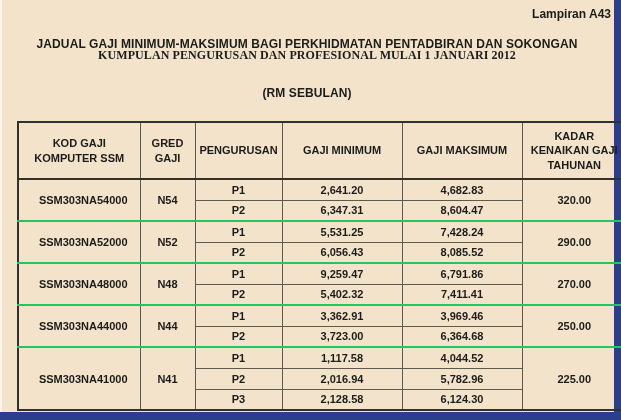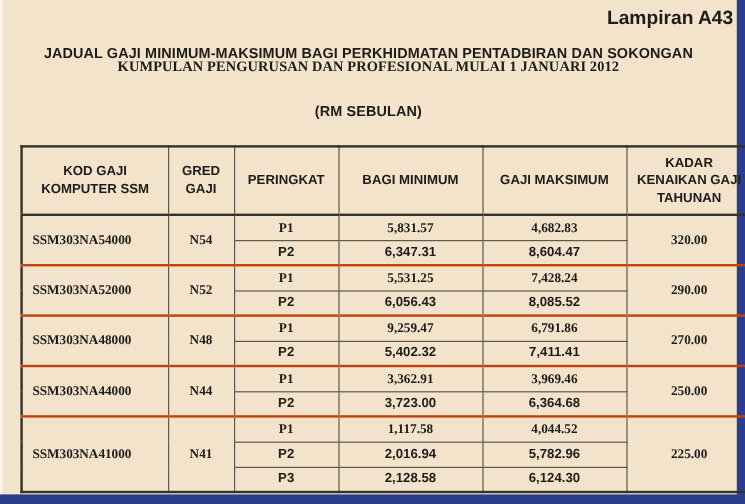--- a/index.html
+++ b/index.html
@@ -21,21 +21,21 @@
     width: 7px; height: 100%;
     background: var(--frame-blue, #2b3e8e);
   }
   .frame-bottom {
     position: absolute; left: 0; bottom: 0;
     width: 100%; height: 8px;
     background: var(--frame-blue, #2b3e8e);
   }
   .corner-label {
     position: absolute; top: 7px; right: 10px;
-    font-size: 16px; font-weight: bold;
+    font-size: 12px; font-weight: bold;
   }
   .title-line {
     position: absolute; left: 0; width: 614px;
     text-align: center;
     font-size: 12px; font-weight: bold;
     letter-spacing: 0.1px;
   }
   .title-line1 { top: 37px; }
   .title-line2 { top: 48px; font-family: Liberation Serif, serif; }
   .title-line3 { top: 86px; }
@@ -61,22 +61,22 @@
     padding: 0;
   }
   thead th {
     height: 57px;
     border-bottom: 2px solid #32322c;
     font-size: 11px;
     line-height: 1.3;
   }
   thead th .hline { display: block; }
   tbody tr { height: 21px; }
-  tr.group-start td { border-top: 2px solid #c2410c; font-family: Liberation Serif, serif; }
-  td.kod { text-align: left; padding-left: 8px; }
+  tr.group-start td { border-top: 2px solid #22c55e; }
+  td.kod { text-align: center; padding-left: 8px; }
 </style>
 </head>
 <body>
 
 <div class="left-edge"></div>
 <div class="frame-right"></div>
 <div class="frame-bottom"></div>
 
 <div class="corner-label">Lampiran A43</div>
 
@@ -97,42 +97,42 @@
     <tr>
       <th>
         <span class="hline">KOD GAJI</span>
         <span class="hline">KOMPUTER SSM</span>
       </th>
       <th>
         <span class="hline">GRED</span>
         <span class="hline">GAJI</span>
       </th>
       <th>
-        <span class="hline">PERINGKAT</span>
-      </th>
-      <th>
-        <span class="hline">BAGI MINIMUM</span>
+        <span class="hline">PENGURUSAN</span>
+      </th>
+      <th>
+        <span class="hline">GAJI MINIMUM</span>
       </th>
       <th>
         <span class="hline">GAJI MAKSIMUM</span>
       </th>
       <th>
         <span class="hline">KADAR</span>
         <span class="hline">KENAIKAN GAJI</span>
         <span class="hline">TAHUNAN</span>
       </th>
     </tr>
   </thead>
   <tbody>
 
     <tr class="group-start">
       <td class="kod" rowspan="2">SSM303NA54000</td>
       <td rowspan="2">N54</td>
       <td>P1</td>
-      <td>5,831.57</td>
+      <td>2,641.20</td>
       <td>4,682.83</td>
       <td rowspan="2">320.00</td>
     </tr>
     <tr>
       <td>P2</td>
       <td>6,347.31</td>
       <td>8,604.47</td>
     </tr>
 
     <tr class="group-start">

